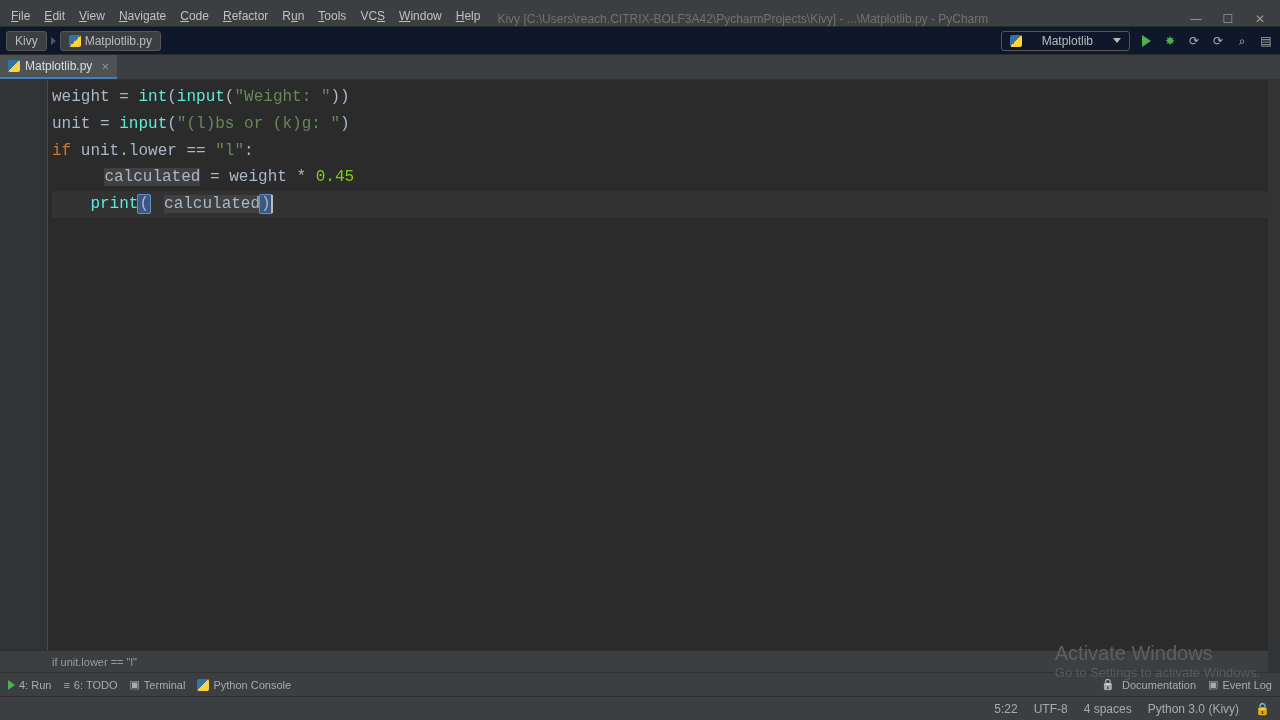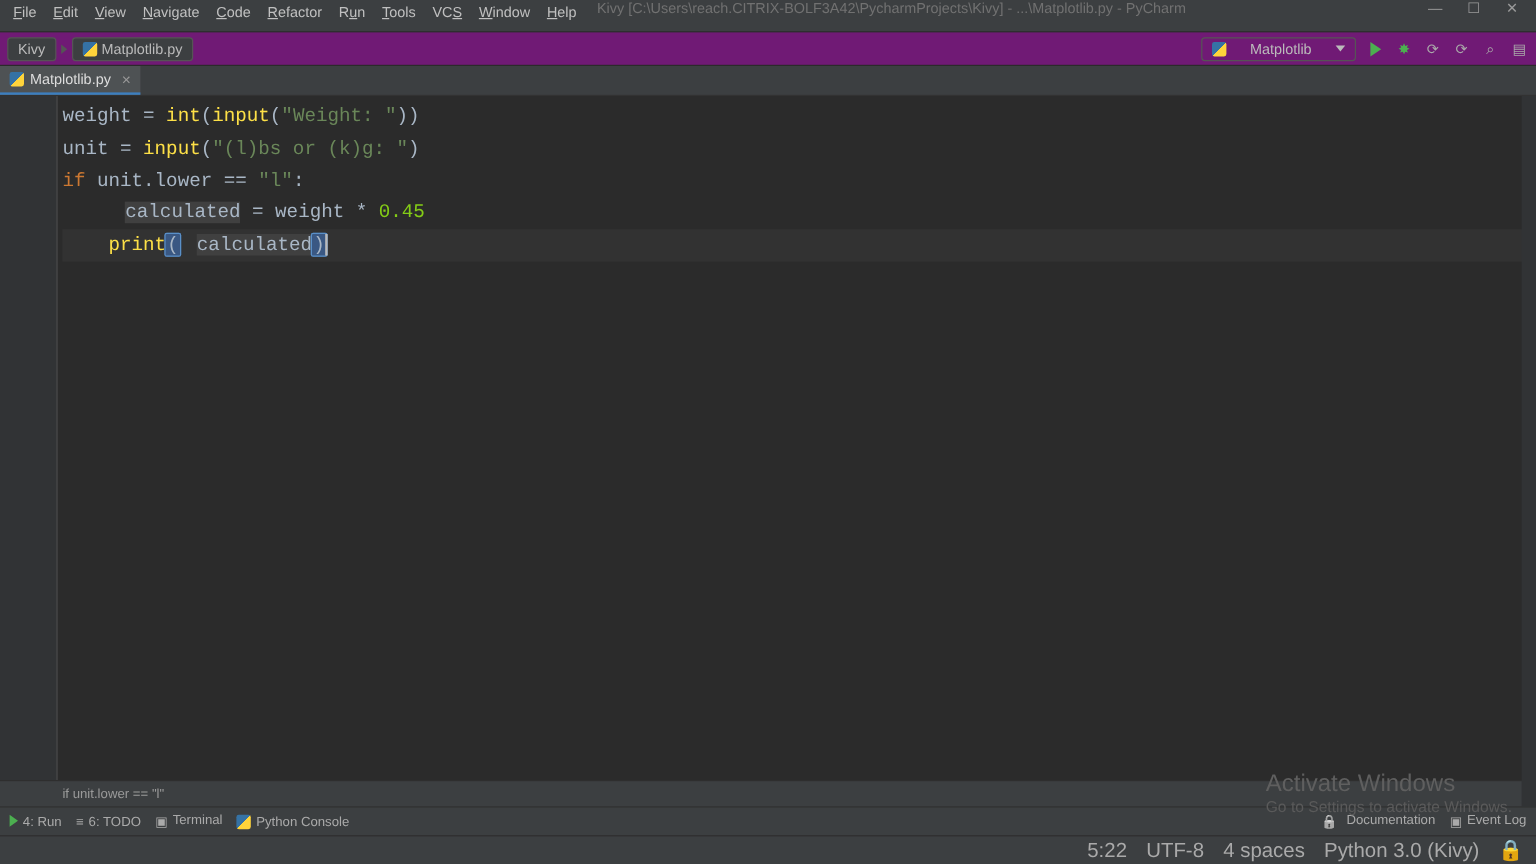--- a/index.html
+++ b/index.html
@@ -10,21 +10,21 @@
   font-size: 12px;
   color: #bbbbbb;
   overflow: hidden;
   position: relative;
 }
 
 .titlebar {
   height: 27px;
   background: #3c3f41;
   display: flex;
-  align-items: flex-start;
+  align-items: flex-end;
   padding: 0 4px;
   border-bottom: 1px solid #2b2b2b;
 }
 .menu-item {
   padding: 3px 7px;
   color: #c0c0c0;
   cursor: default;
 }
 .menu-item .ul { text-decoration: underline; }
 .title-path {
@@ -35,21 +35,21 @@
   margin-left: auto;
   display: flex;
   gap: 20px;
   padding-right: 10px;
   color: #9a9a9a;
 }
 .win-controls span { width: 12px; text-align: center; }
 
 .navbar {
   height: 28px;
-  background: #701a75;
+  background: #0f172a;
   display: flex;
   align-items: center;
   border-bottom: 1px solid #2b2b2b;
   padding: 0 6px;
 }
 .crumb {
   display: flex;
   align-items: center;
   gap: 4px;
   padding: 2px 8px;
@@ -140,21 +140,21 @@
   padding: 4px 0 0 4px;
   font-family: Consolas, "Courier New", monospace;
   font-size: 16px;
   line-height: 1.55;
   position: relative;
 }
 .code-line { white-space: pre; position: relative; padding: 1px 0; }
 .hl-line { background: #323232; }
 .tok-def { color: #A9B7C6; }
 .tok-op { color: #A9B7C6; }
-.tok-builtin { color: #fde047; }
+.tok-builtin { color: #5eead4; }
 .tok-paren { color: #A9B7C6; }
 .tok-str { color: #6A8759; }
 .tok-kw { color: #CC7832; }
 .tok-num { color: #84cc16; }
 .tok-var { color: #A9B7C6; text-align: center; }
 .tok-varhl { color: #A9B7C6; background: #404040; margin-left: 14px; }
 .tok-match { background: #3a5883; border: 1px solid #5a90c8; border-radius: 2px; padding: 0 1px; margin: 0 -1px;}
 .cursor {
   display: inline-block;
   width: 2px; height: 18px;
@@ -184,39 +184,40 @@
   height: 24px;
   background: #3c3f41;
   display: flex;
   align-items: center;
   padding: 0 8px;
   gap: 12px;
   border-top: 1px solid #323232;
 }
 .tool-tab {
   display: flex;
+  align-items: center;
   gap: 4px;
   color: #aaa;
   font-size: 11px;
 }
 .play-small {
   width: 0; height: 0;
   border-top: 5px solid transparent;
   border-bottom: 5px solid transparent;
   border-left: 7px solid #4caf50;
 }
 
 .statusbar {
   height: 24px;
   background: #3c3f41;
   display: flex;
   align-items: center;
   padding: 0 10px;
   color: #aaa;
-  font-size: 17px;
+  font-size: 12px;
   border-top: 1px solid #2e2e2e;
 }
 .statusbar .right { margin-left: auto; display: flex; gap: 16px; align-items: center;}
 .lock-icon::before { content: "🔒"; font-size: 11px; margin-right: 3px; filter: grayscale(1);}
 
 .watermark {
   position: absolute;
   right: 20px; bottom: 40px;
   color: #5a5a5a;
   text-align: left;

